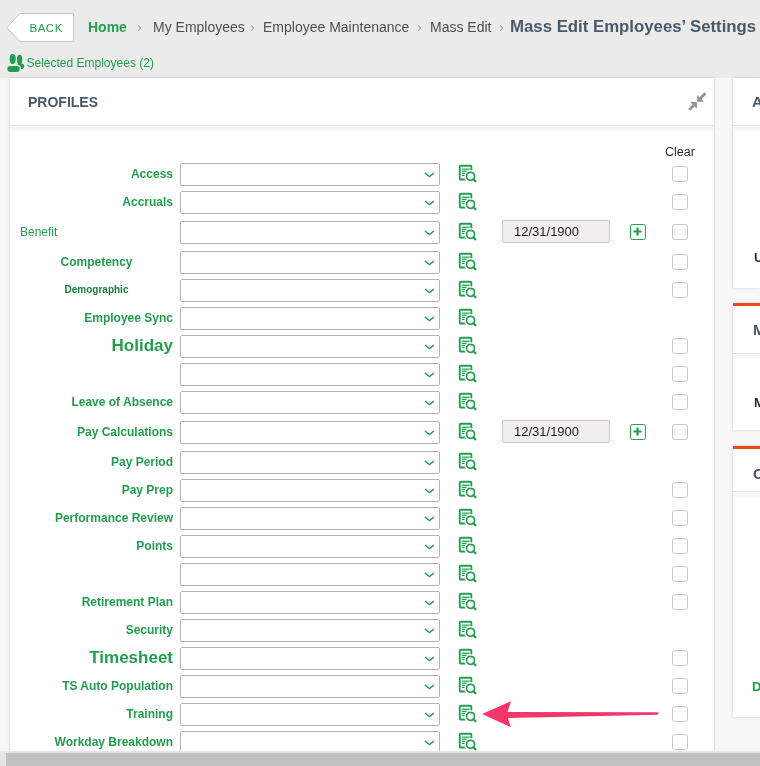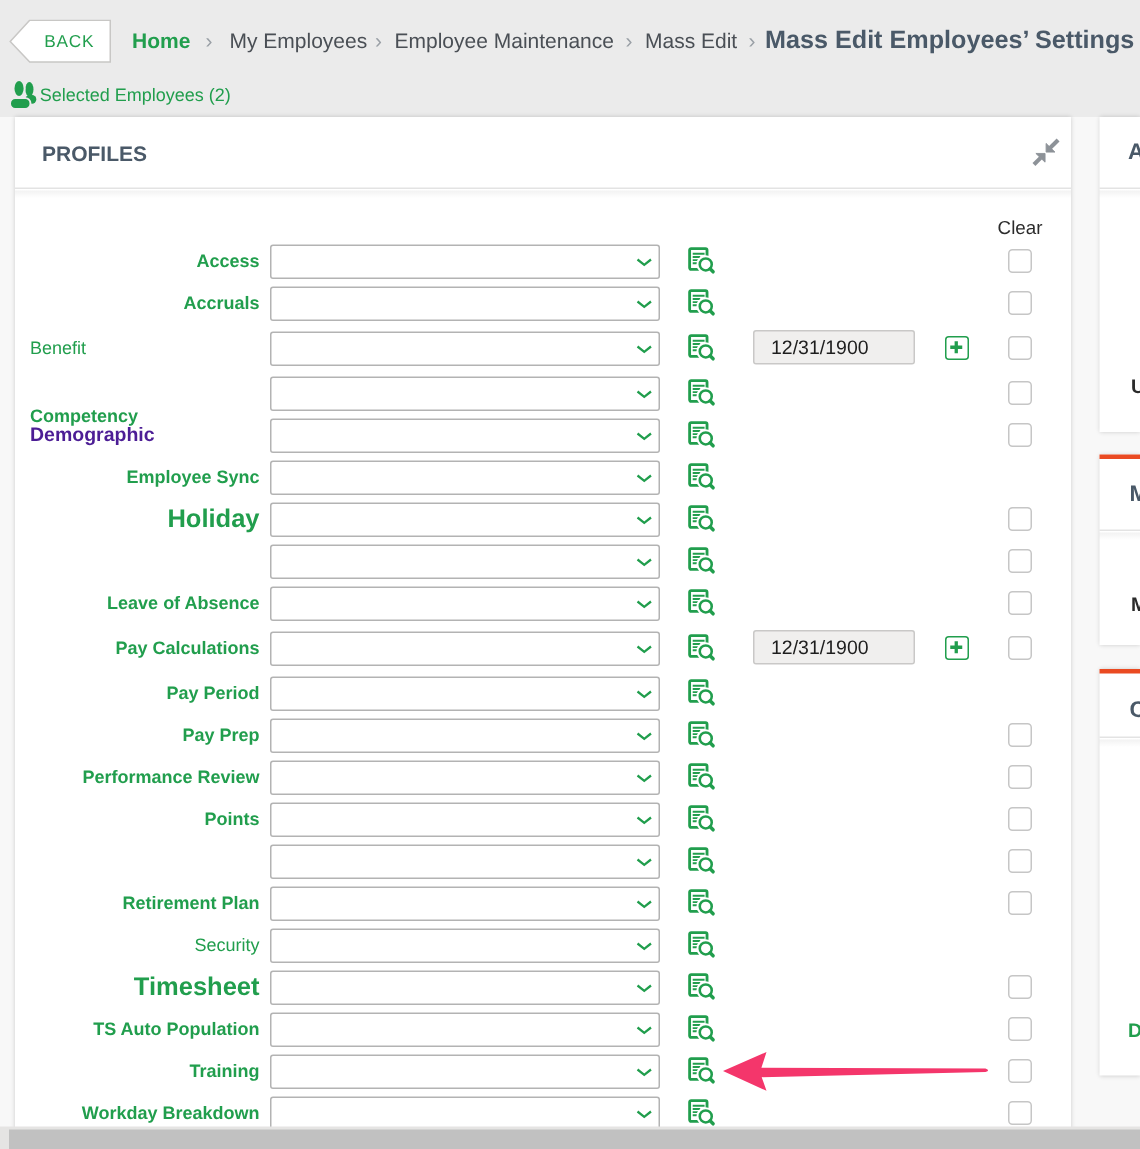--- a/index.html
+++ b/index.html
@@ -113,42 +113,42 @@
 </svg>
     <div style="position:absolute;left:502px;top:1.5px;width:108px;height:23px;background:#f0efee;border:1px solid #c9c8c7;border-radius:2px;line-height:21px;padding-left:11px;font-size:13px;color:#1e1e1e">12/31/1900</div>
     <div style="position:absolute;left:630px;top:6px;width:16px;height:16px;background:#fff;border:1.5px solid #219e4d;border-radius:2.5px">
       <svg style="position:absolute;left:2px;top:2px" width="9" height="9" viewBox="0 0 9 9">
         <path d="M4.5 0.5 V8.5 M0.5 4.5 H8.5" stroke="#219e4d" stroke-width="2.2"></path>
       </svg>
     </div>
     <div style="position:absolute;left:672px;top:6px;width:16px;height:16px;background:#fff;border:1px solid #c6c6c6;border-radius:3px"></div>
   </div>
 <div style="position:absolute;left:0;top:248px;width:760px;height:28px">
-    <div style="position:absolute;left:20px;top:15px;width:153px;height:28px;line-height:28px;text-align:left;color:#219e4d;font-weight:bold;font-size:12px">Competency</div>
+    <div style="position:absolute;left:20px;top:0;width:153px;height:28px;line-height:28px;text-align:center;color:#219e4d;font-weight:bold;font-size:12px">Competency</div>
     <div style="position:absolute;left:179.5px;top:2.5px;width:260px;height:23px;background:#fff;border:1px solid #b3b3b3;border-radius:2px">
       <svg style="position:absolute;right:4px;top:8px" width="11" height="6" viewBox="0 0 11 6">
         <path d="M1 1 L5.5 4.6 L10 1" fill="none" stroke="#219e4d" stroke-width="1.5"></path>
       </svg>
     </div>
     <svg style="position:absolute;left:458px;top:4px" width="21" height="21" viewBox="0 0 21 21">
 <rect x="1.75" y="1.75" width="11.6" height="13.8" rx="1" fill="none" stroke="#219e4d" stroke-width="1.9"></rect>
 <g stroke="#219e4d" stroke-width="1.25">
 <line x1="3.8" y1="5.2" x2="11.7" y2="5.2"></line>
 <line x1="3.8" y1="7.3" x2="8.8" y2="7.3"></line>
 <line x1="3.8" y1="9.4" x2="7.2" y2="9.4"></line>
 <line x1="3.8" y1="11.5" x2="7.9" y2="11.5"></line>
 </g>
 <circle cx="12.5" cy="12.3" r="6.2" fill="#fff"></circle>
 <circle cx="12.5" cy="12.3" r="4" fill="#fff" stroke="#219e4d" stroke-width="1.7"></circle>
 <line x1="15.4" y1="15.2" x2="17.4" y2="17.2" stroke="#219e4d" stroke-width="2.3" stroke-linecap="round"></line>
 </svg>
     <div style="position:absolute;left:672px;top:6px;width:16px;height:16px;background:#fff;border:1px solid #c6c6c6;border-radius:3px"></div>
   </div>
 <div style="position:absolute;left:0;top:276px;width:760px;height:28px">
-    <div style="position:absolute;left:20px;top:0;width:153px;height:28px;line-height:28px;text-align:left;color:#4c1d95;font-weight:bold;font-size:13px">Demographic</div>
+    <div style="position:absolute;left:20px;top:0;width:153px;height:28px;line-height:28px;text-align:center;color:#15803d;font-weight:bold;font-size:10px">Demographic</div>
     <div style="position:absolute;left:179.5px;top:2.5px;width:260px;height:23px;background:#fff;border:1px solid #b3b3b3;border-radius:2px">
       <svg style="position:absolute;right:4px;top:8px" width="11" height="6" viewBox="0 0 11 6">
         <path d="M1 1 L5.5 4.6 L10 1" fill="none" stroke="#219e4d" stroke-width="1.5"></path>
       </svg>
     </div>
     <svg style="position:absolute;left:458px;top:4px" width="21" height="21" viewBox="0 0 21 21">
 <rect x="1.75" y="1.75" width="11.6" height="13.8" rx="1" fill="none" stroke="#219e4d" stroke-width="1.9"></rect>
 <g stroke="#219e4d" stroke-width="1.25">
 <line x1="3.8" y1="5.2" x2="11.7" y2="5.2"></line>
 <line x1="3.8" y1="7.3" x2="8.8" y2="7.3"></line>
@@ -388,21 +388,21 @@
 <line x1="3.8" y1="9.4" x2="7.2" y2="9.4"></line>
 <line x1="3.8" y1="11.5" x2="7.9" y2="11.5"></line>
 </g>
 <circle cx="12.5" cy="12.3" r="6.2" fill="#fff"></circle>
 <circle cx="12.5" cy="12.3" r="4" fill="#fff" stroke="#219e4d" stroke-width="1.7"></circle>
 <line x1="15.4" y1="15.2" x2="17.4" y2="17.2" stroke="#219e4d" stroke-width="2.3" stroke-linecap="round"></line>
 </svg>
     <div style="position:absolute;left:672px;top:6px;width:16px;height:16px;background:#fff;border:1px solid #c6c6c6;border-radius:3px"></div>
   </div>
 <div style="position:absolute;left:0;top:616px;width:760px;height:28px">
-    <div style="position:absolute;left:20px;top:0;width:153px;height:28px;line-height:28px;text-align:right;color:#219e4d;font-weight:normal;font-size:12px">Security</div>
+    <div style="position:absolute;left:20px;top:0;width:153px;height:28px;line-height:28px;text-align:right;color:#219e4d;font-weight:bold;font-size:12px">Security</div>
     <div style="position:absolute;left:179.5px;top:2.5px;width:260px;height:23px;background:#fff;border:1px solid #b3b3b3;border-radius:2px">
       <svg style="position:absolute;right:4px;top:8px" width="11" height="6" viewBox="0 0 11 6">
         <path d="M1 1 L5.5 4.6 L10 1" fill="none" stroke="#219e4d" stroke-width="1.5"></path>
       </svg>
     </div>
     <svg style="position:absolute;left:458px;top:4px" width="21" height="21" viewBox="0 0 21 21">
 <rect x="1.75" y="1.75" width="11.6" height="13.8" rx="1" fill="none" stroke="#219e4d" stroke-width="1.9"></rect>
 <g stroke="#219e4d" stroke-width="1.25">
 <line x1="3.8" y1="5.2" x2="11.7" y2="5.2"></line>
 <line x1="3.8" y1="7.3" x2="8.8" y2="7.3"></line>

